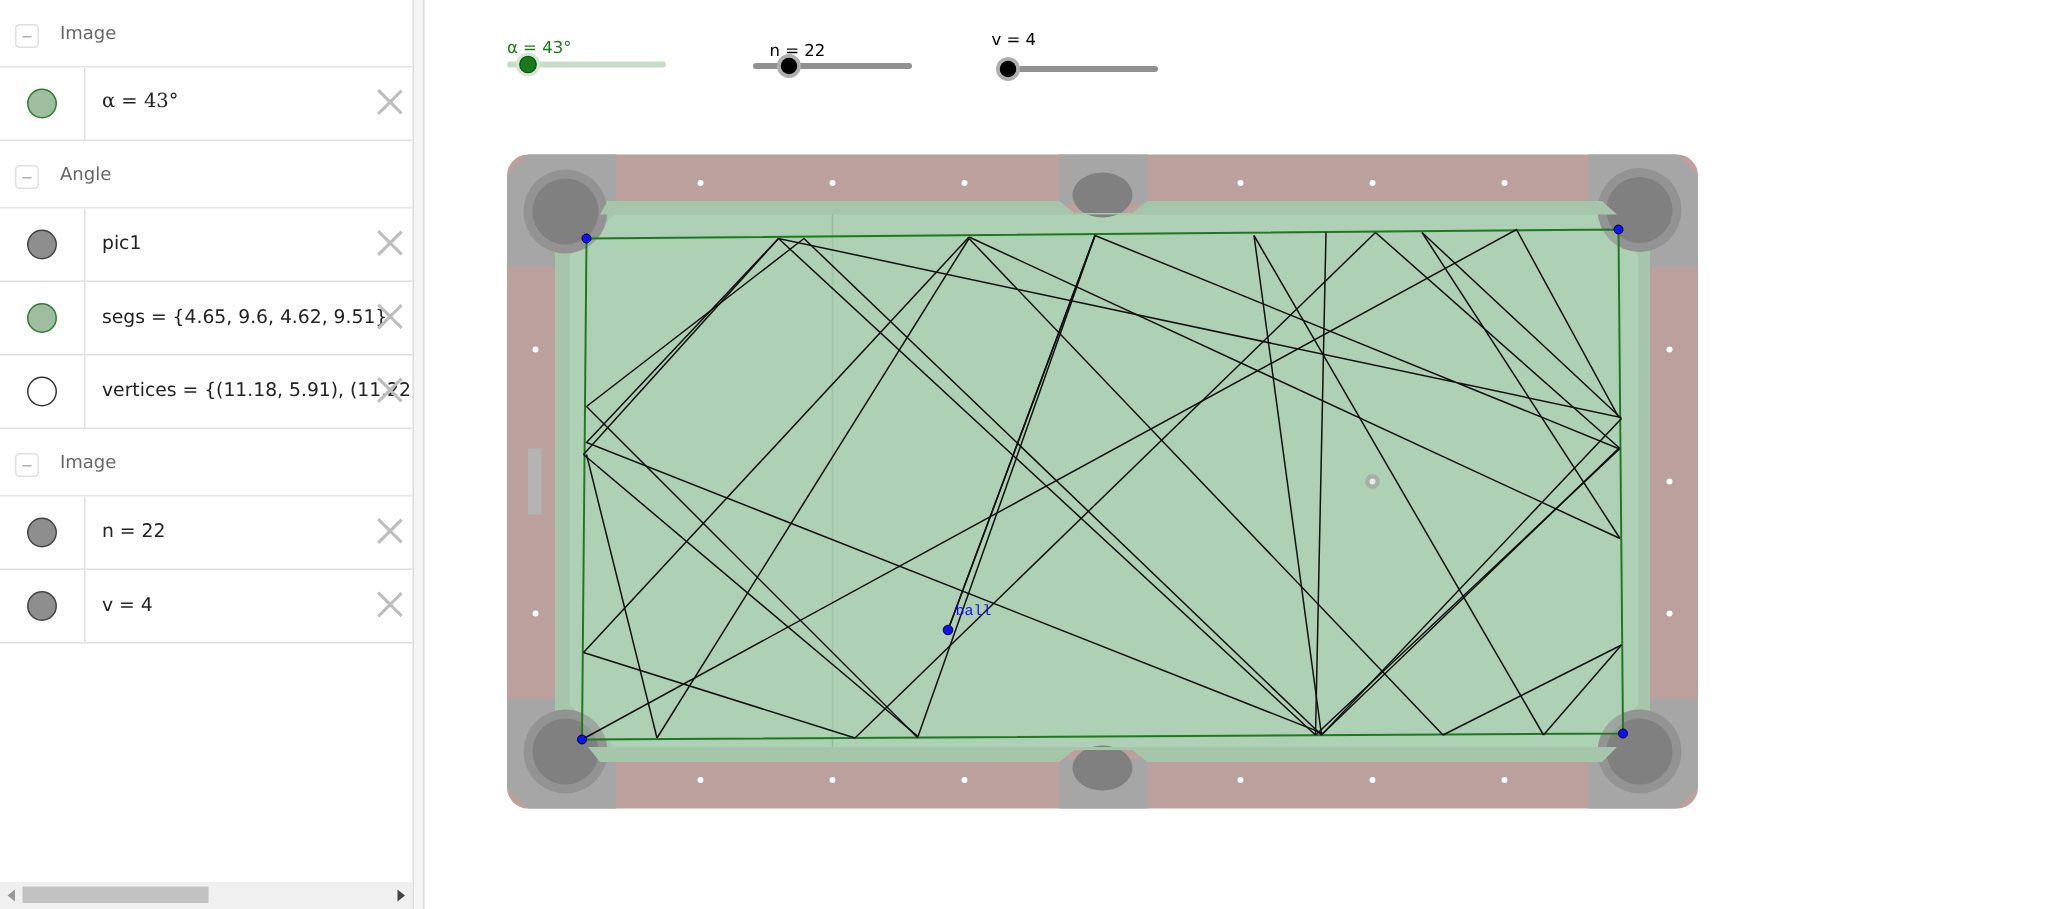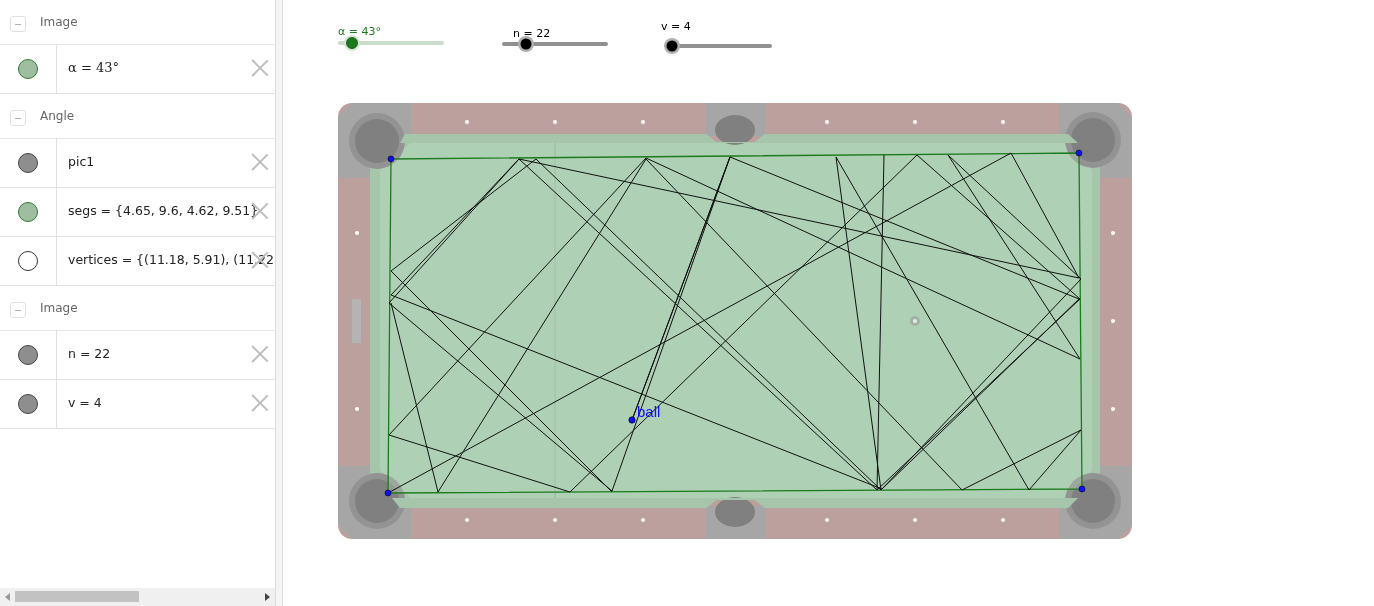--- a/index.html
+++ b/index.html
@@ -224,15 +224,15 @@
         <g fill="#1010ff" stroke="#000" stroke-width="0.6">
           <circle cx="391" cy="159" r="3"></circle>
           <circle cx="1079" cy="153" r="3"></circle>
           <circle cx="1082" cy="489" r="3"></circle>
           <circle cx="388" cy="493" r="3"></circle>
         </g>
 
         <circle cx="632" cy="420" r="3.2" fill="#1010ff" stroke="#000" stroke-width="0.6"></circle>
       </g>
     </svg>
-    <span style="position:absolute; left:353px; top:403px; font-size:15px; color:#1010ff; font-family:Liberation Sans, sans-serif;">ball</span>
+    <span style="position:absolute; left:353px; top:403px; font-size:10px; color:#1010ff; font-family:Liberation Mono, monospace;">ball</span>
   </div>
 </div>
 
 </body></html>

